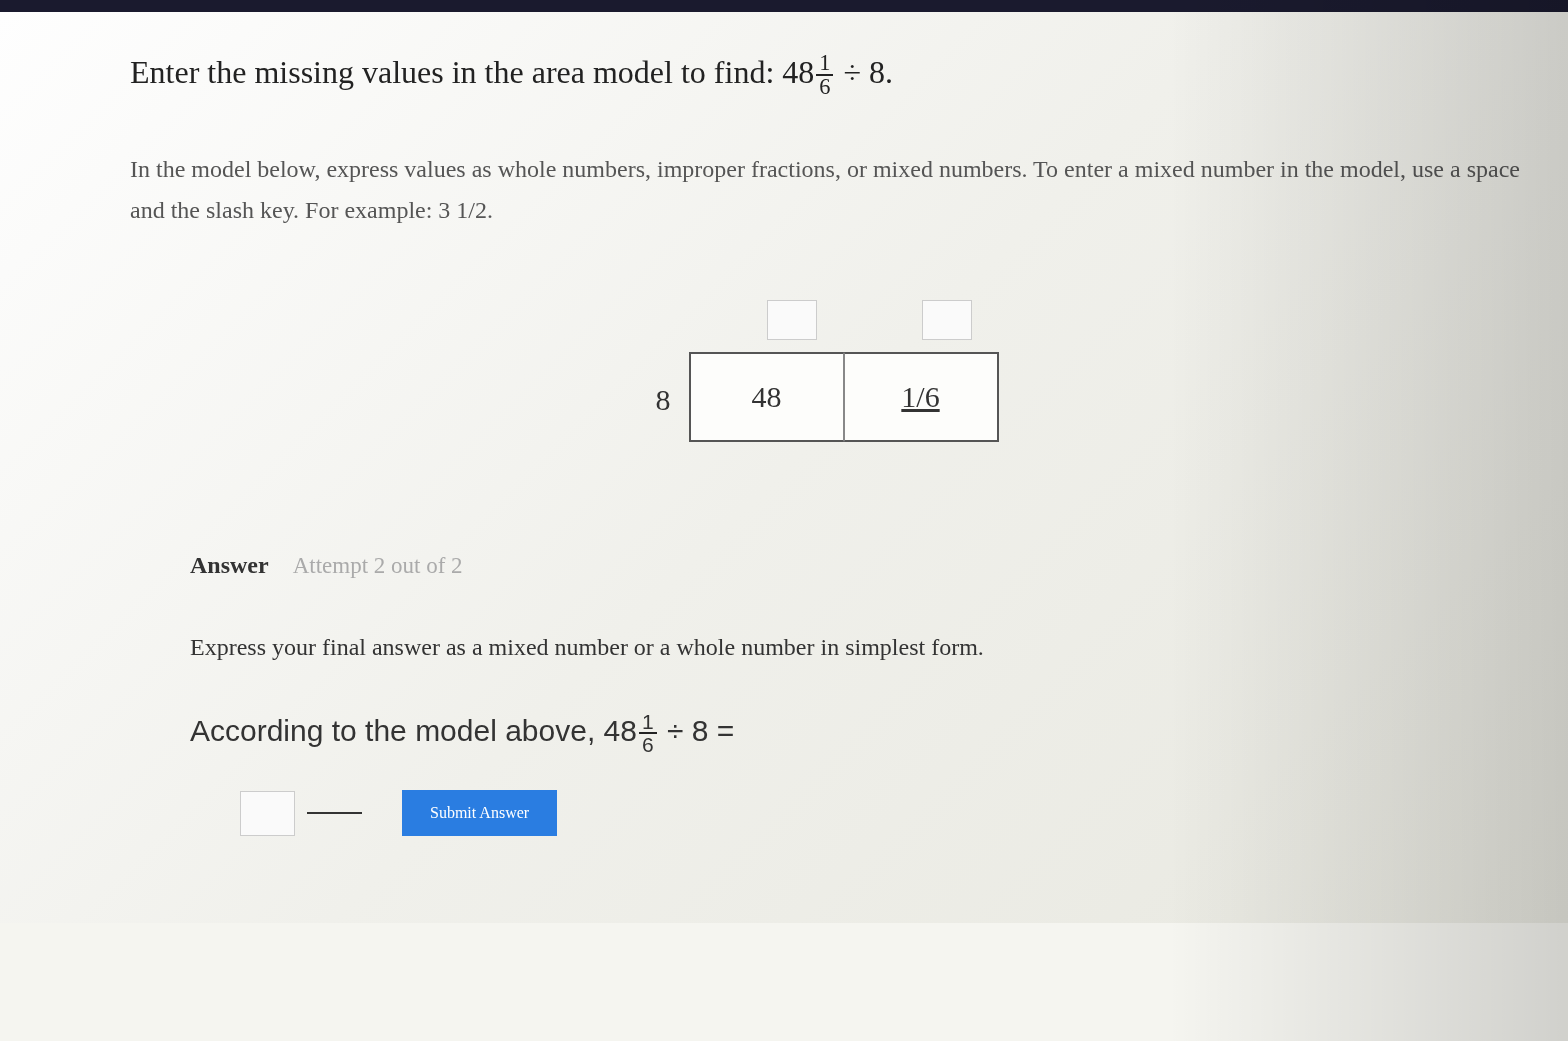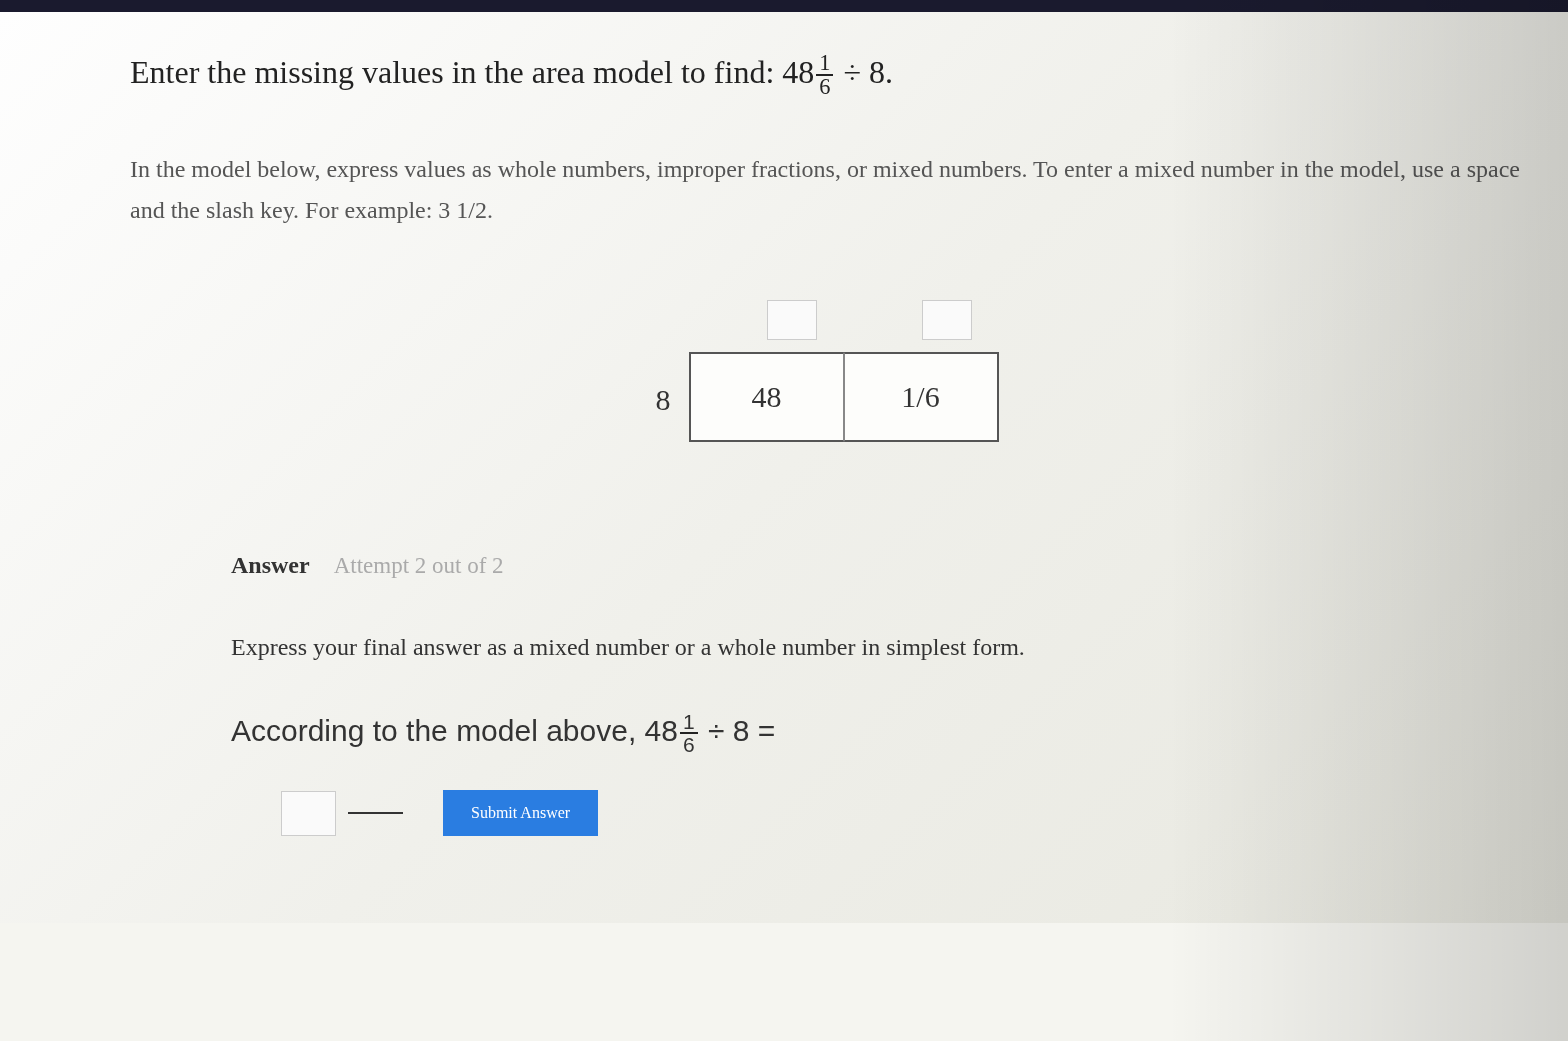--- a/index.html
+++ b/index.html
@@ -95,28 +95,29 @@
       font-size: 30px;
       color: #333;
       background: #fdfdfb;
       font-family: Georgia, serif;
     }
     .cell:first-child {
       border-right: 1px solid #888;
     }
     .cell:last-child {
       border-left: 1px solid #888;
+      text-decoration: underline;
     }
     .top-row {
       display: flex;
       gap: 105px;
       padding-left: 52px;
     }
     .answer-section {
-      margin-left: 101px;
+      margin-left: 60px;
     }
     .answer-header {
       font-size: 24px;
       margin-bottom: 55px;
       font-family: Georgia, serif;
     }
     .answer-label {
       font-weight: bold;
       color: #333;
     }

